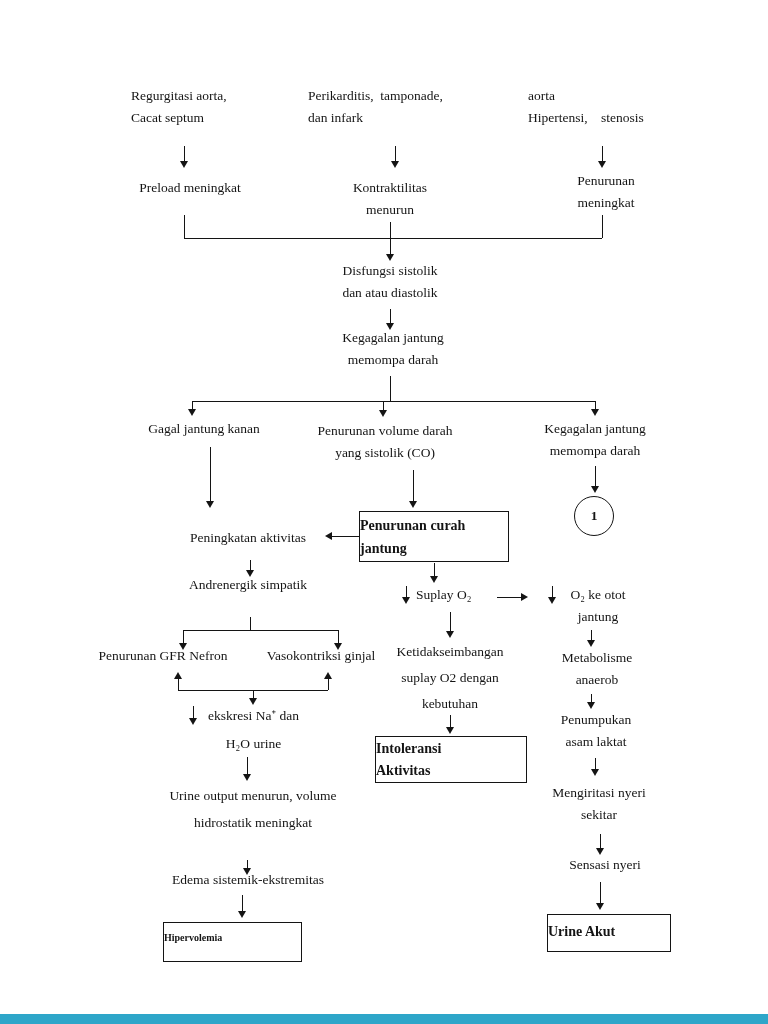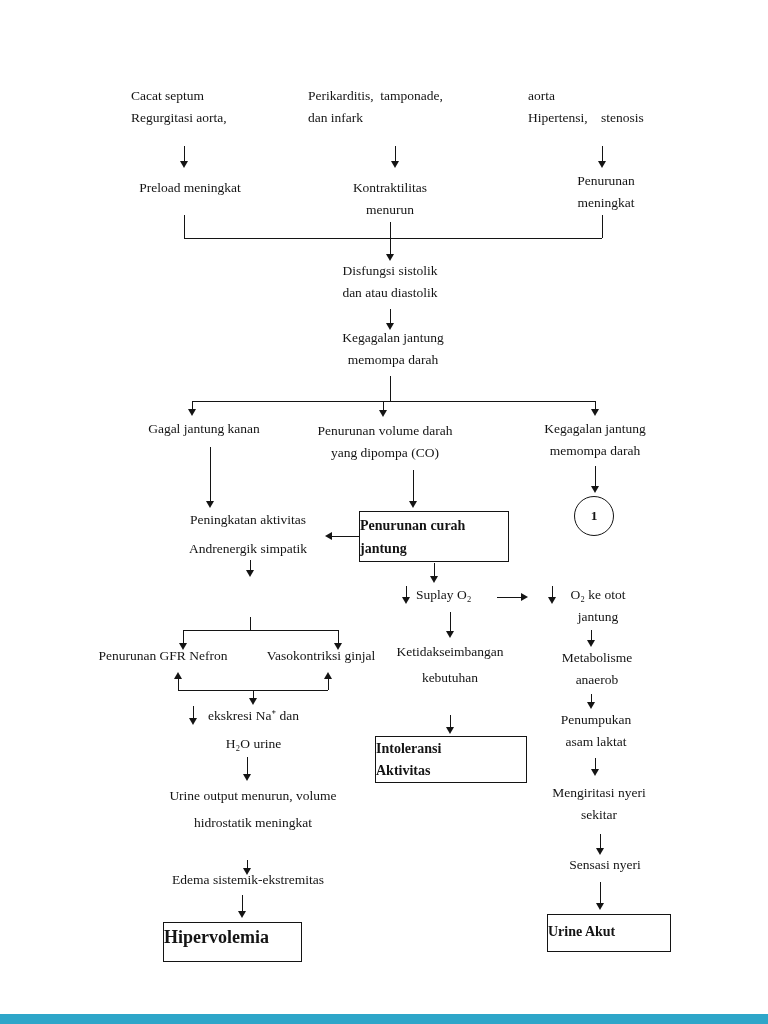--- a/index.html
+++ b/index.html
@@ -3,21 +3,21 @@
 <meta charset="utf-8">
 <style>
   html,body{margin:0;padding:0;background:#e9e9e9;}
   .page{position:relative;width:768px;height:1024px;background:#ffffff;overflow:hidden;
         font-family:"Liberation Serif",serif;font-size:13.5px;color:#141414;}
   .node{position:absolute;line-height:22px;}
   .ctr{text-align:center;}
   .lh26 .ln{line-height:26px;}
   .lh27 .ln{line-height:27px;}
   .lh28 .ln{line-height:28px;}
-  .lh29 .ln{line-height:29px;}
+  .lh29 .ln{line-height:29px;margin-top:18px;}
   .vline{position:absolute;width:0;border-left:1.3px solid #141414;}
   .hline{position:absolute;height:0;border-top:1.3px solid #141414;}
   .head-down{position:absolute;width:0;height:0;border-left:4px solid transparent;
              border-right:4px solid transparent;border-top:7px solid #141414;}
   .head-up{position:absolute;width:0;height:0;border-left:4px solid transparent;
            border-right:4px solid transparent;border-bottom:7px solid #141414;}
   .head-left{position:absolute;width:0;height:0;border-top:4px solid transparent;
              border-bottom:4px solid transparent;border-right:7px solid #141414;}
   .head-right{position:absolute;width:0;height:0;border-top:4px solid transparent;
               border-bottom:4px solid transparent;border-left:7px solid #141414;}
@@ -26,22 +26,22 @@
   .circle{position:absolute;border:1.4px solid #141414;border-radius:50%;text-align:center;
           font-weight:bold;box-sizing:border-box;}
   .footer-bar{position:absolute;left:0;top:1014px;width:768px;height:10px;}
 </style>
 </head>
 <body>
 
 <div class="page">
 
   <div class="node" style="left:131px;top:85px;width:150px">
+    <div class="ln">Regurgitasi aorta,</div>
     <div class="ln">Cacat septum</div>
-    <div class="ln">Regurgitasi aorta,</div>
   </div>
   <div class="node" style="left:308px;top:85px;width:175px">
     <div class="ln">Perikarditis,&nbsp; tamponade,</div>
     <div class="ln">dan infark</div>
   </div>
   <div class="node" style="left:528px;top:85px;width:145px">
     <div class="ln">aorta</div>
     <div class="ln">Hipertensi,&nbsp;&nbsp;&nbsp;&nbsp;stenosis</div>
   </div>
 
@@ -88,21 +88,21 @@
   <div class="vline" style="left:383px;top:402px;height:8px"></div>
   <div class="head-down" style="left:379px;top:410px"></div>
   <div class="vline" style="left:595px;top:401px;height:8px"></div>
   <div class="head-down" style="left:591px;top:409px"></div>
 
   <div class="node ctr" style="left:134px;top:418px;width:140px">
     <div class="ln">Gagal jantung kanan</div>
   </div>
   <div class="node ctr" style="left:303px;top:420px;width:164px">
     <div class="ln">Penurunan volume darah</div>
-    <div class="ln">yang dipompa (CO)</div>
+    <div class="ln">yang sistolik (CO)</div>
   </div>
   <div class="node ctr" style="left:515px;top:418px;width:160px">
     <div class="ln">Kegagalan jantung</div>
     <div class="ln">memompa darah</div>
   </div>
 
   <div class="vline" style="left:210px;top:447px;height:54px"></div>
   <div class="head-down" style="left:206px;top:501px"></div>
   <div class="vline" style="left:413px;top:470px;height:31px"></div>
   <div class="head-down" style="left:409px;top:501px"></div>
@@ -180,28 +180,29 @@
     <div class="ln">Urine output menurun, volume</div>
     <div class="ln">hidrostatik meningkat</div>
   </div>
   <div class="vline" style="left:247px;top:860px;height:8px"></div>
   <div class="head-down" style="left:243px;top:868px"></div>
   <div class="node ctr" style="left:157px;top:869px;width:182px">
     <div class="ln">Edema sistemik-ekstremitas</div>
   </div>
   <div class="vline" style="left:242px;top:895px;height:16px"></div>
   <div class="head-down" style="left:238px;top:911px"></div>
-  <div class="box" style="left:163px;top:922px;width:139px;height:40px;padding-top:3px;font-size:18px">
+  <div class="box" style="left:163px;top:922px;width:139px;height:40px;padding-top:3px;font-size:10px">
     <div class="ln">Hipervolemia</div>
   </div>
 
   <div class="vline" style="left:450px;top:612px;height:19px"></div>
   <div class="head-down" style="left:446px;top:631px"></div>
   <div class="node ctr lh26" style="left:367px;top:639px;width:166px">
     <div class="ln">Ketidakseimbangan</div>
+    <div class="ln">suplay O2 dengan</div>
     <div class="ln">kebutuhan</div>
   </div>
   <div class="vline" style="left:450px;top:715px;height:12px"></div>
   <div class="head-down" style="left:446px;top:727px"></div>
   <div class="box" style="left:375px;top:736px;width:152px;height:47px;padding-top:1px;font-size:14px;line-height:22px">
     <div class="ln">Intoleransi</div>
     <div class="ln">Aktivitas</div>
   </div>
 
   <div class="vline" style="left:591px;top:630px;height:10px"></div>

